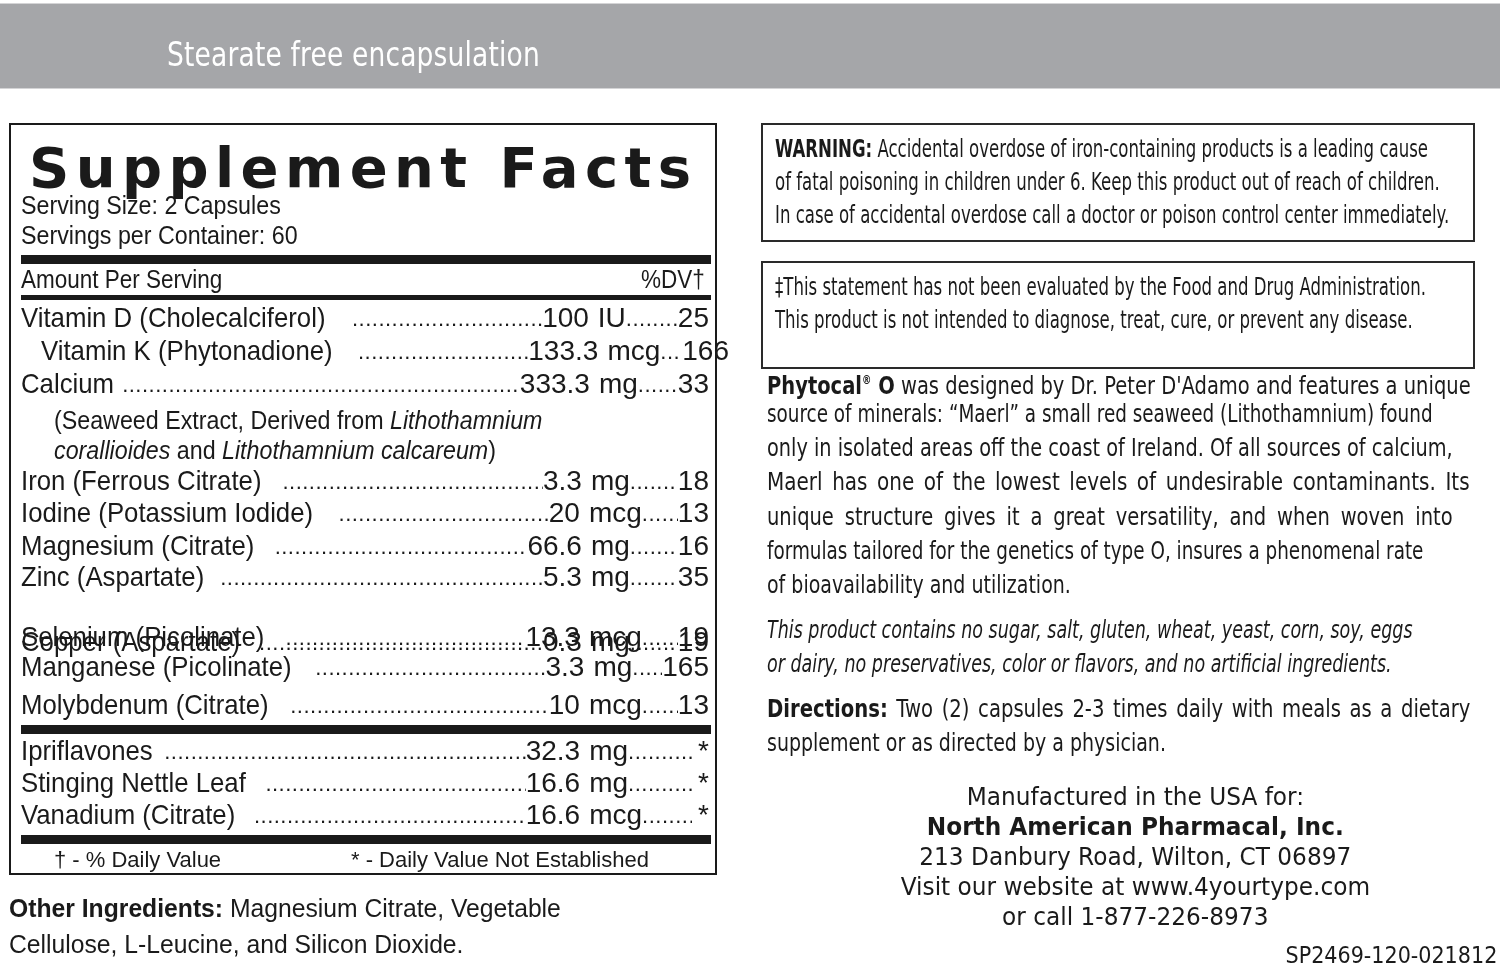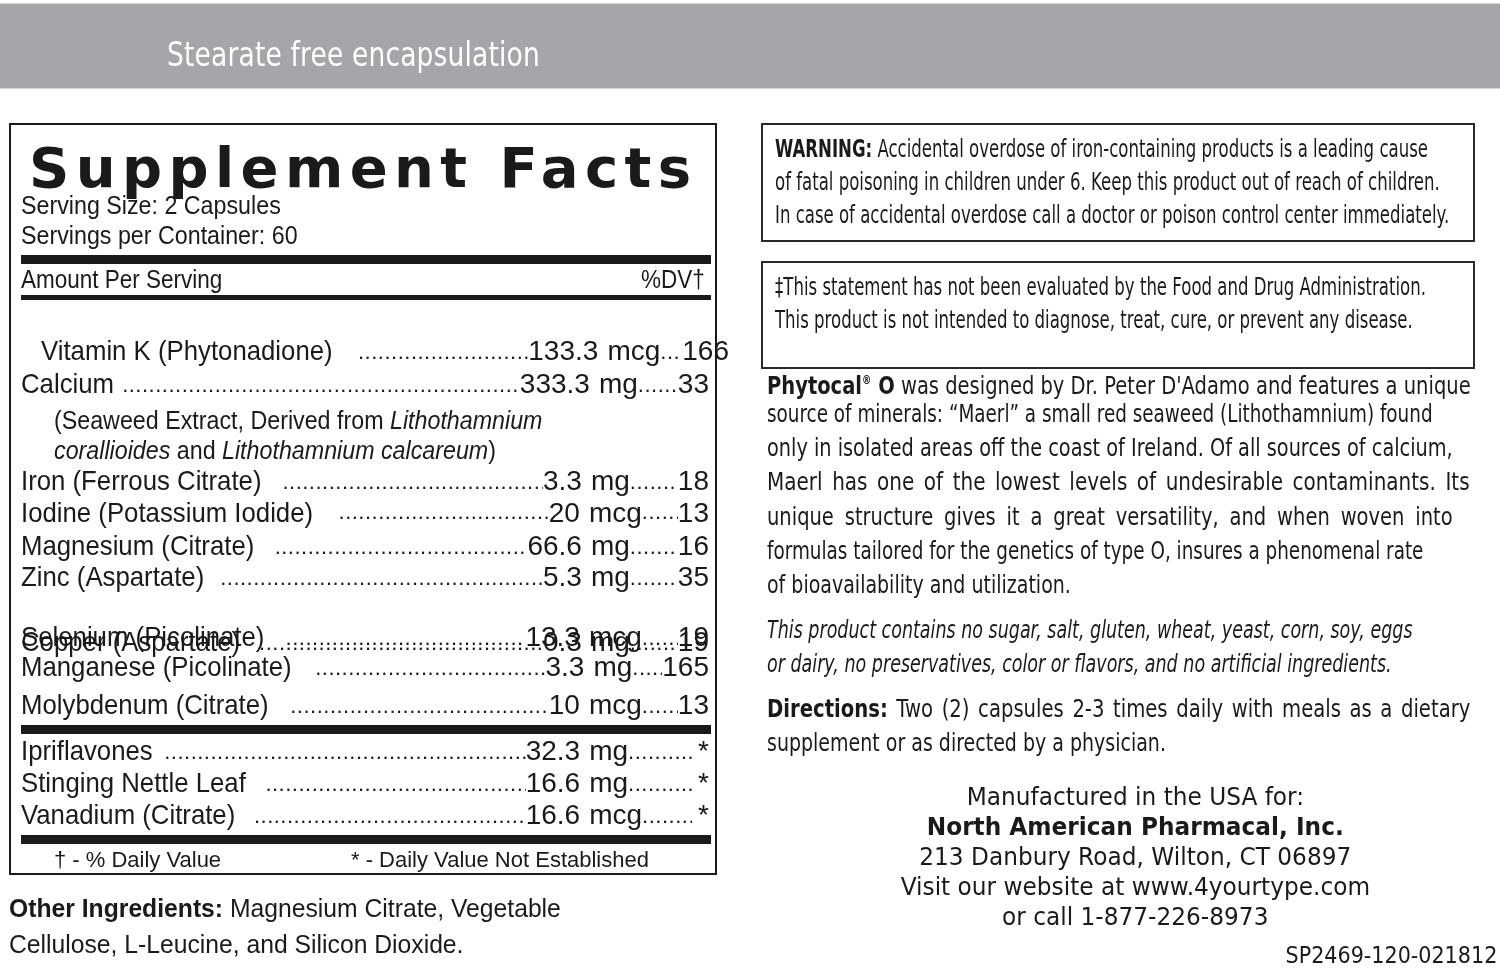--- a/index.html
+++ b/index.html
@@ -115,20 +115,28 @@
 <div class="facts">
   <div class="facts-title">Supplement Facts</div>
   <div class="serving" style="top:65px;">Serving Size: 2 Capsules</div>
   <div class="serving" style="top:95px;">Servings per Container: 60</div>
 
   <div class="rule-heavy" style="top:130px;"></div>
   <div class="aps-left">Amount Per Serving</div>
   <div class="aps-right">%DV†</div>
   <div class="rule-med" style="top:170px;"></div>
 
+  <div class="nutrient" style="top:177px;">
+    <span class="n-name">Vitamin D (Cholecalciferol)</span>
+    <span class="n-dots"></span>
+    <span class="n-amt">100</span>
+    <span class="n-unit">IU</span>
+    <span class="n-dots" style="flex:0 0 52px;"></span>
+    <span class="n-dv">25</span>
+  </div>
   <div class="nutrient" style="top:210px;margin-left:20px;">
     <span class="n-name">Vitamin K (Phytonadione)</span>
     <span class="n-dots"></span>
     <span class="n-amt">133.3</span>
     <span class="n-unit">mcg</span>
     <span class="n-dots" style="flex:0 0 22px;"></span>
     <span class="n-dv">166</span>
   </div>
   <div class="nutrient" style="top:243px;">
     <span class="n-name">Calcium</span>
@@ -147,21 +155,21 @@
   </div>
 
   <div class="nutrient" style="top:340px;">
     <span class="n-name">Iron (Ferrous Citrate)</span>
     <span class="n-dots"></span>
     <span class="n-amt">3.3</span>
     <span class="n-unit">mg</span>
     <span class="n-dots" style="flex:0 0 48px;"></span>
     <span class="n-dv">18</span>
   </div>
-  <div class="nutrient" style="top:372px;align-items:flex-end;">
+  <div class="nutrient" style="top:372px;">
     <span class="n-name">Iodine (Potassium Iodide)</span>
     <span class="n-dots"></span>
     <span class="n-amt">20</span>
     <span class="n-unit">mcg</span>
     <span class="n-dots" style="flex:0 0 36px;"></span>
     <span class="n-dv">13</span>
   </div>
   <div class="nutrient" style="top:405px;">
     <span class="n-name">Magnesium (Citrate)</span>
     <span class="n-dots"></span>

